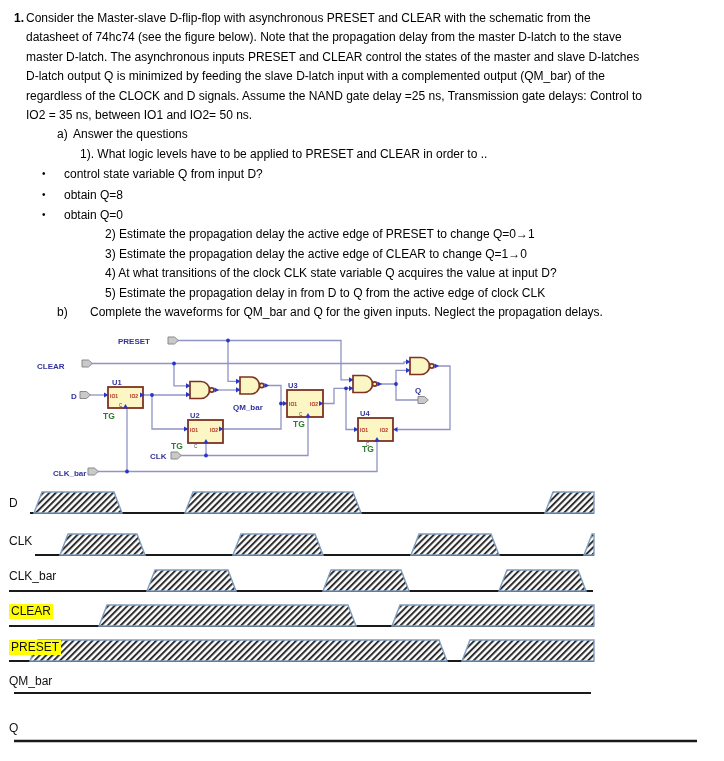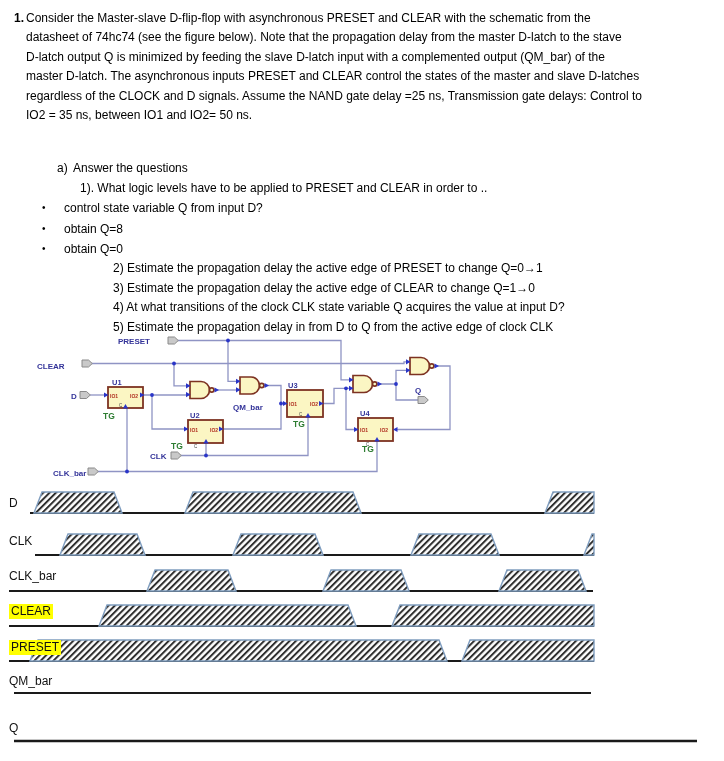--- a/index.html
+++ b/index.html
@@ -2,26 +2,26 @@
 <html><head>
 <meta charset="utf-8">
 <style>
   html,body{margin:0;padding:0;background:#ffffff;}
   body{width:724px;height:761px;position:relative;font-family:"Liberation Sans",sans-serif;color:#000;overflow:hidden;}
 
   
   .doc{position:absolute;top:9px;left:0;width:724px;font-size:12px;line-height:19.4px;}
   .qnum{position:absolute;left:14px;top:0;font-weight:bold;}
   .pline{padding-left:26px;white-space:nowrap;}
-  .aline{padding-left:57px;white-space:nowrap;margin-top:34px;}
+  .aline{padding-left:57px;white-space:nowrap;}
   .aline .lab{display:inline-block;width:16px;}
   .qline{padding-left:80px;white-space:nowrap;}
   .bullet{padding-left:42px;white-space:nowrap;}
   .bullet .dot{display:inline-block;width:22px;font-size:10px;vertical-align:1px;}
-  .itemline{padding-left:105px;white-space:nowrap;margin-left:8px;}
+  .itemline{padding-left:105px;white-space:nowrap;}
   .bline{padding-left:57px;white-space:nowrap;}
   .bline .lab{display:inline-block;width:33px;}
 
   
   .schematic{position:absolute;left:0;top:325px;}
   .wire{stroke:#8f94c4;stroke-width:1.3;fill:none;}
   .gate{fill:#fbf6c3;stroke:#7d3222;stroke-width:1.7;}
   .tgbox{fill:#fbf6c3;stroke:#7d3222;stroke-width:1.8;}
   .pin{fill:#2a35c8;stroke:none;}
   .dotj{fill:#2a35c8;stroke:none;}
@@ -38,22 +38,22 @@
   .wlabel{position:absolute;left:9px;font-size:12px;line-height:15px;color:#111;white-space:nowrap;}
   .wlabel.hl{background:#ffff00;padding:0 2px;}
 </style>
 </head>
 <body>
 
 <div class="doc">
   <span class="qnum">1.</span>
   <div class="pline">Consider the Master-slave D-flip-flop with asynchronous PRESET and CLEAR  with the schematic from the</div>
   <div class="pline">datasheet of 74hc74 (see the figure below).  Note that the propagation delay from the master D-latch to the stave</div>
+  <div class="pline">master D-latch. The asynchronous inputs PRESET and CLEAR control the states of the master and slave D-latches</div>
   <div class="pline">D-latch output Q is minimized by feeding the slave D-latch input with a complemented output (QM_bar) of the</div>
-  <div class="pline">master D-latch. The asynchronous inputs PRESET and CLEAR control the states of the master and slave D-latches</div>
   <div class="pline">regardless of the CLOCK and D signals. Assume the NAND gate delay =25 ns, Transmission gate delays: Control to</div>
   <div class="pline">IO2 = 35 ns, between IO1 and IO2= 50 ns.</div>
 
   <div class="aline">
     <span class="lab">a)</span><span>Answer the questions</span>
   </div>
   <div class="qline">1). What logic levels have to be applied to PRESET and CLEAR in order to ..</div>
 
   <div class="bullet">
     <span class="dot">•</span><span>control state variable Q from input D?</span>
@@ -63,20 +63,23 @@
   </div>
   <div class="bullet">
     <span class="dot">•</span><span>obtain Q=0</span>
   </div>
 
   <div class="itemline">2) Estimate  the propagation delay the active edge of PRESET to change Q=0→1</div>
   <div class="itemline">3)  Estimate  the propagation delay the active edge of CLEAR to change Q=1→0</div>
   <div class="itemline">4) At what transitions of the clock CLK state variable Q acquires the value at input D?</div>
   <div class="itemline">5) Estimate the propagation delay in from D to Q from the active edge of clock CLK</div>
 
+  <div class="bline">
+    <span class="lab">b)</span><span>Complete the waveforms for QM_bar and Q for the given inputs. Neglect the propagation delays.</span>
+  </div>
 </div>
 
 <svg class="schematic" width="724" height="160" viewBox="0 325 724 160" xmlns="http://www.w3.org/2000/svg">
 
   <g>
 
     <path class="wire" d="M178,340.5 H341 V379.8 H353"></path>
     <path class="wire" d="M228,340.5 V381.3 H240"></path>
 
     <path class="wire" d="M92,363.5 H404 V361.8 H410"></path>

